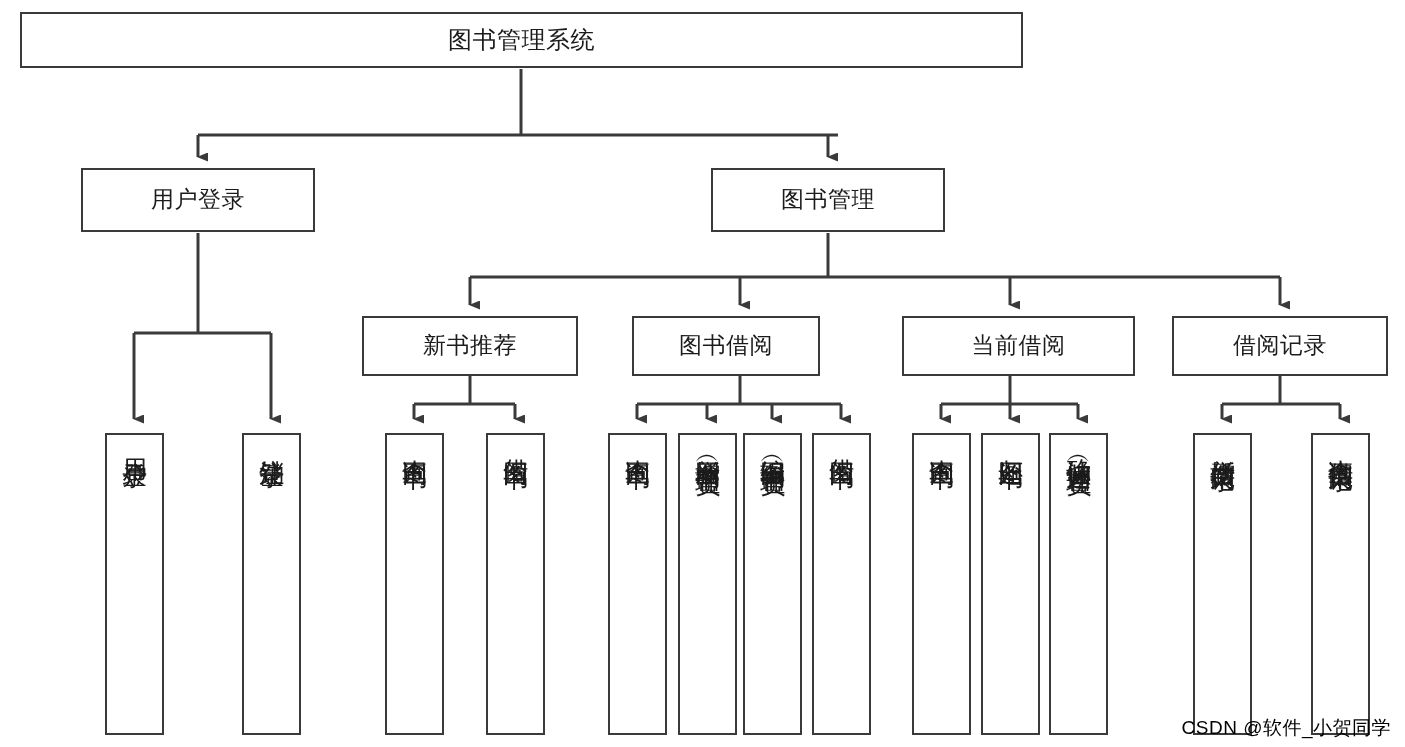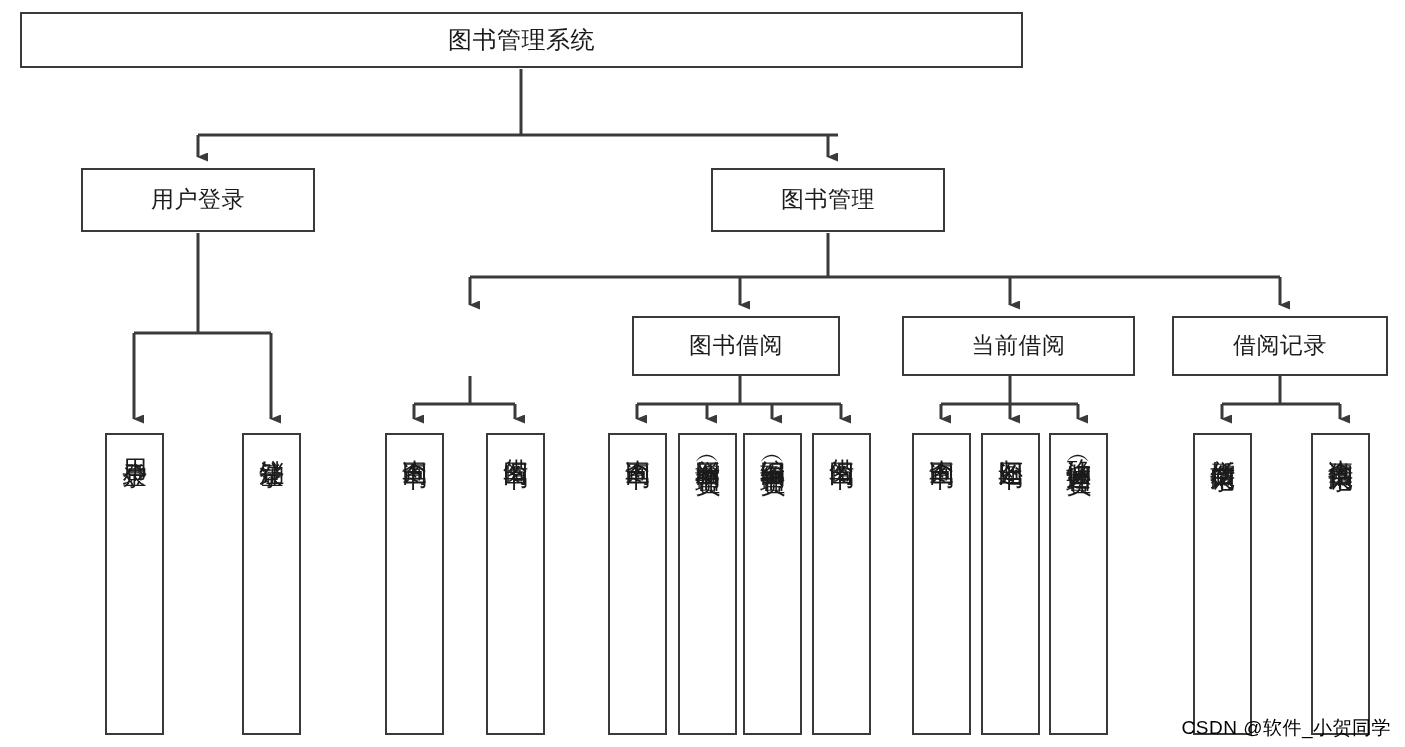--- a/index.html
+++ b/index.html
@@ -136,21 +136,24 @@
     <span class="label">图书管理系统</span>
   </div>
 
   <div class="node horiz" style="left:81px; top:168px; width:234px; height:64px;">
     <span class="label">用户登录</span>
   </div>
   <div class="node horiz" style="left:711px; top:168px; width:234px; height:64px;">
     <span class="label">图书管理</span>
   </div>
 
-  <div class="node horiz" style="left:632px; top:316px; width:208px; height:60px;">
+  <div class="node horiz" style="left:362px; top:316px; width:216px; height:60px;">
+    <span class="label">新书推荐</span>
+  </div>
+  <div class="node horiz" style="left:632px; top:316px; width:188px; height:60px;">
     <span class="label">图书借阅</span>
   </div>
   <div class="node horiz" style="left:902px; top:316px; width:233px; height:60px;">
     <span class="label">当前借阅</span>
   </div>
   <div class="node horiz" style="left:1172px; top:316px; width:216px; height:60px;">
     <span class="label">借阅记录</span>
   </div>
 
   <div class="node vert" style="left:105px; top:433px; width:59px; height:302px;">

